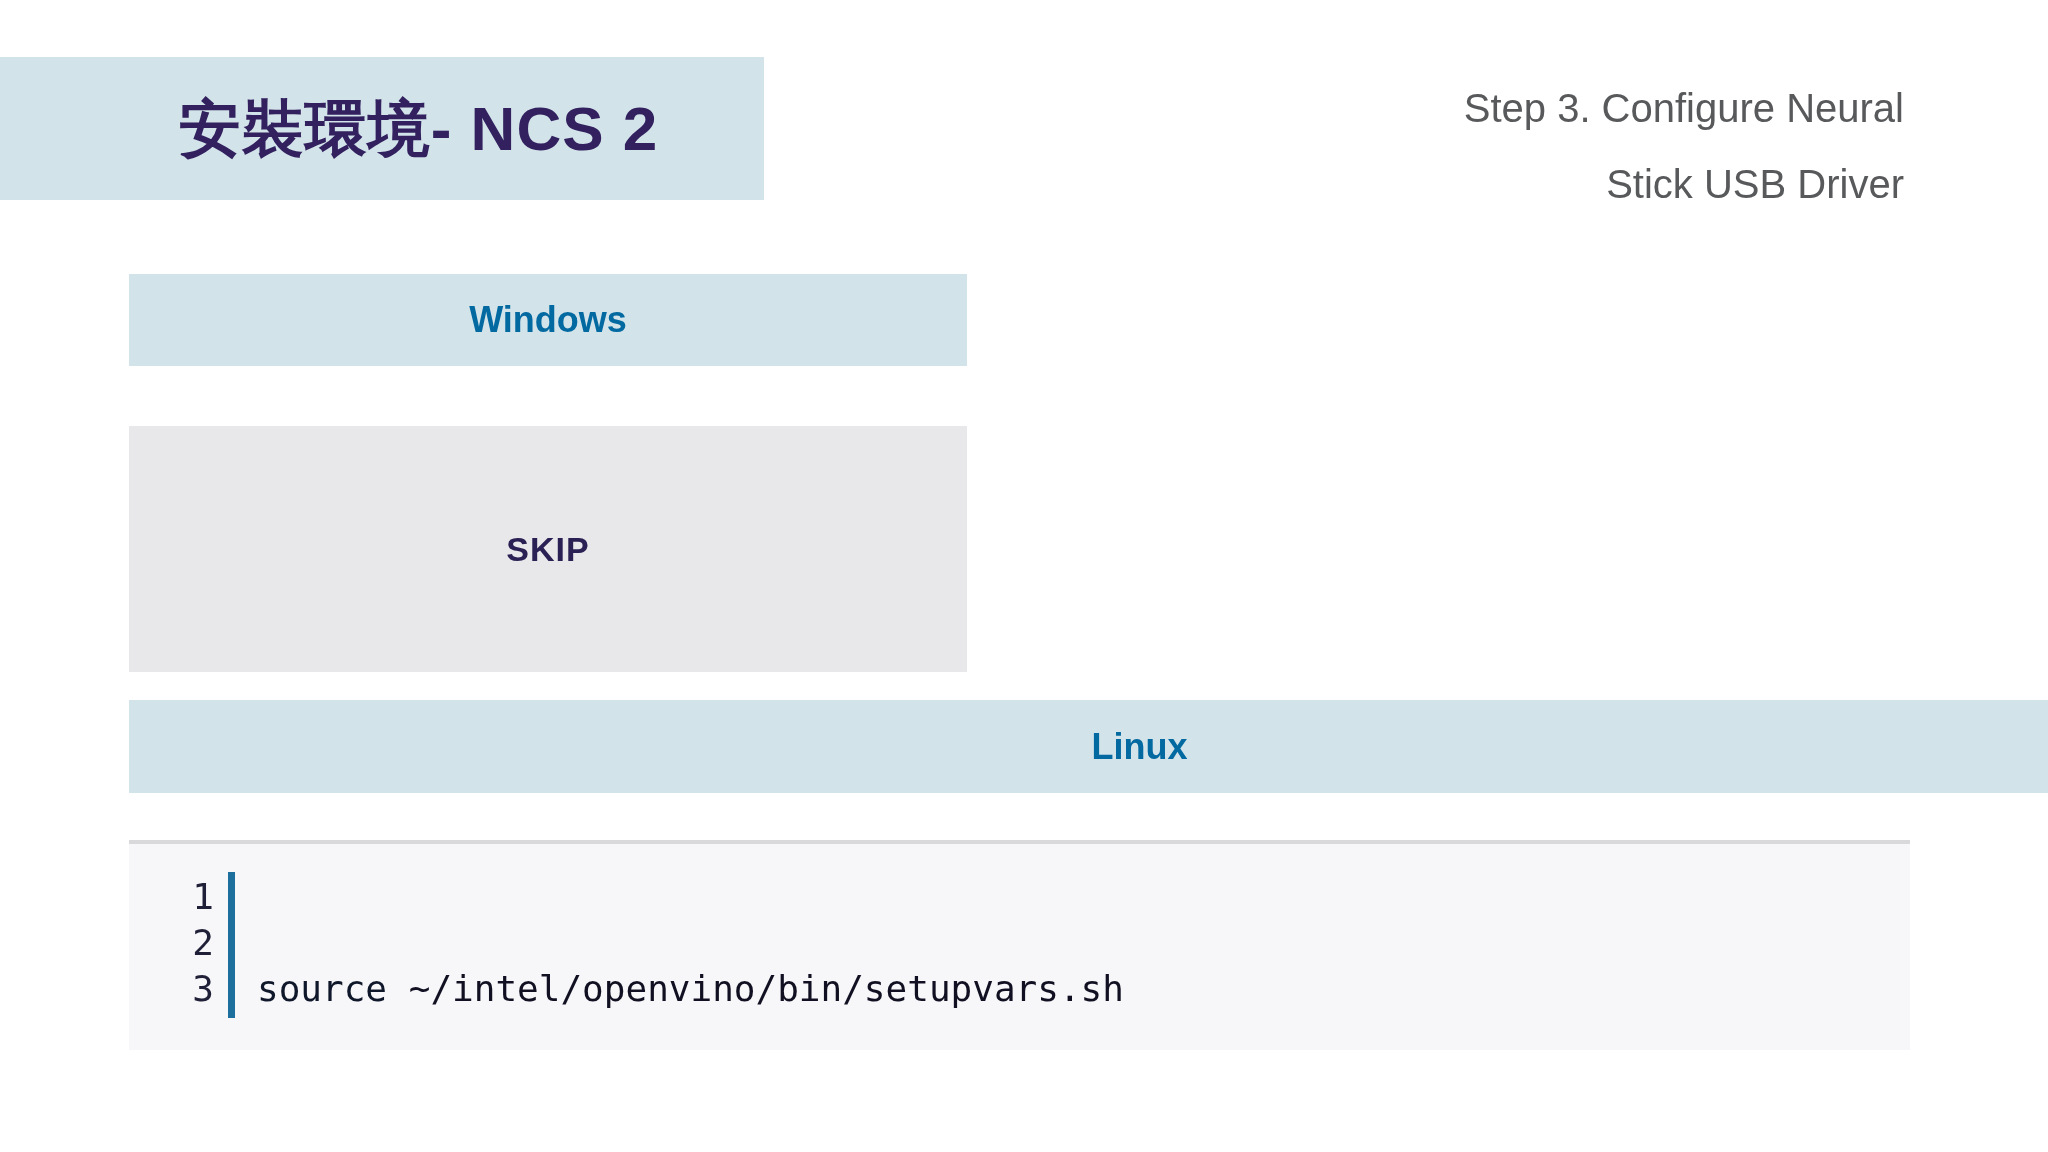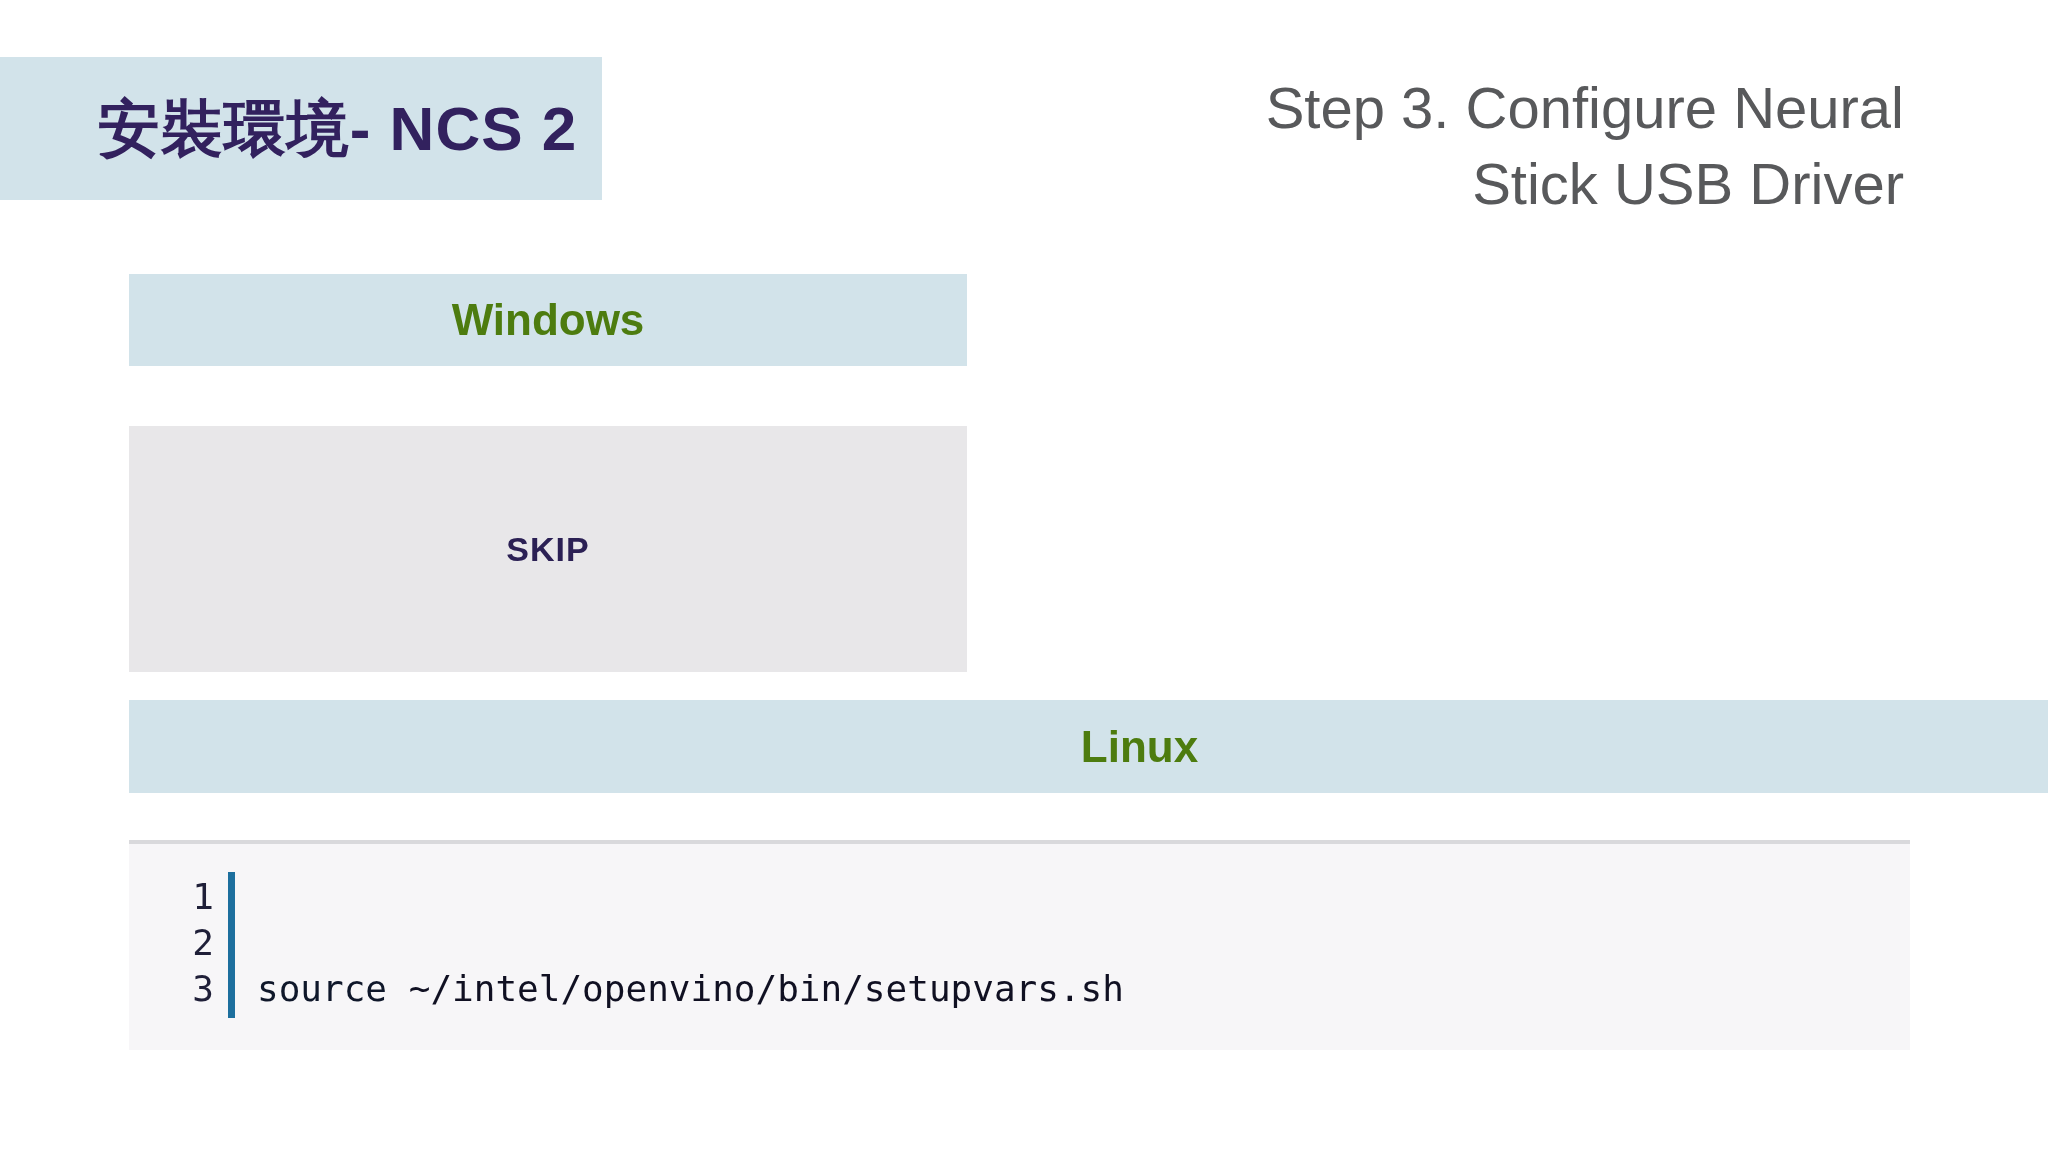--- a/index.html
+++ b/index.html
@@ -3,43 +3,43 @@
 <meta charset="utf-8">
 <style>
   * { margin: 0; padding: 0; box-sizing: border-box; }
   html, body { width: 2048px; height: 1152px; background: #ffffff; overflow: hidden; }
   body { font-family: "Liberation Sans", sans-serif; position: relative; }
 
   .slide { position: absolute; inset: 0; background: #ffffff; }
 
   
   .title-box {
-    position: absolute; left: 0; top: 57px; width: 602px; height: 143px;
+    position: absolute; left: 0; top: 57px; width: 764px; height: 143px;
     background: #d2e3ea;
     display: flex; align-items: center; justify-content: center;
     padding-left: 73px;
   }
   .title-box span {
     font-size: 62px; font-weight: 700; color: #32215e; letter-spacing: 1px;
     white-space: nowrap;
   }
 
   
   .step-title {
     position: absolute; top: 70px; right: 144px; width: 900px;
     text-align: right; color: #58595b;
-    font-size: 58px; line-height: 76px; font-weight: 400;
+    font-size: 40px; line-height: 76px; font-weight: 400;
   }
 
   
   .bar {
     position: absolute; background: #d2e3ea;
     display: flex; align-items: center; justify-content: center;
   }
-  .bar span { font-size: 44px; font-weight: 700; color: #4d7c0f; text-align: center; }
+  .bar span { font-size: 36px; font-weight: 700; color: #0369a1; text-align: center; }
   .windows-bar { left: 129px; top: 274px; width: 838px; height: 92px; }
   .linux-bar   { left: 129px; top: 700px; width: 2021px; height: 93px; }
 
   
   .skip-box {
     position: absolute; left: 129px; top: 404px; width: 838px; height: 246px;
     background: #e8e7e9;
     display: flex; align-items: center; justify-content: center; margin-top: 22px;
   }
   .skip-box span { font-size: 34px; font-weight: 700; color: #2b2054; letter-spacing: 1px; }

